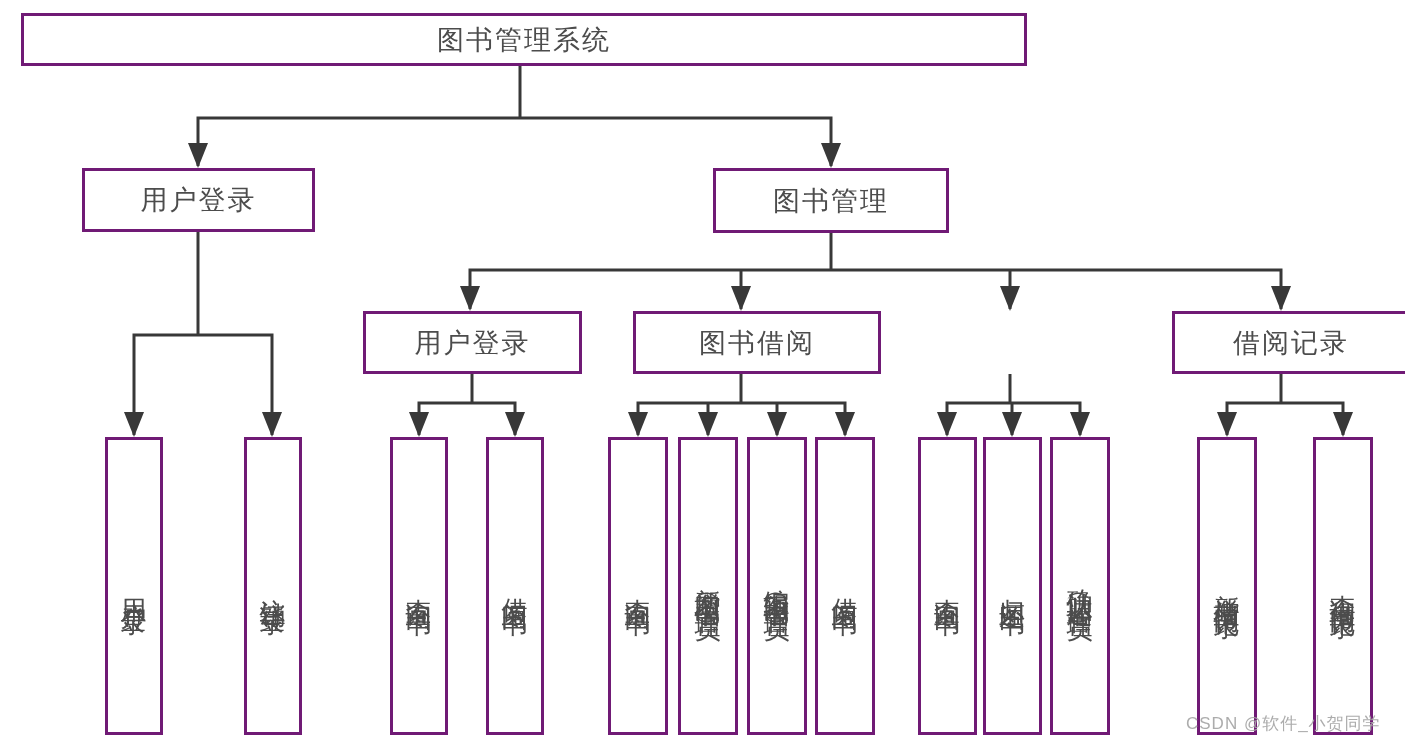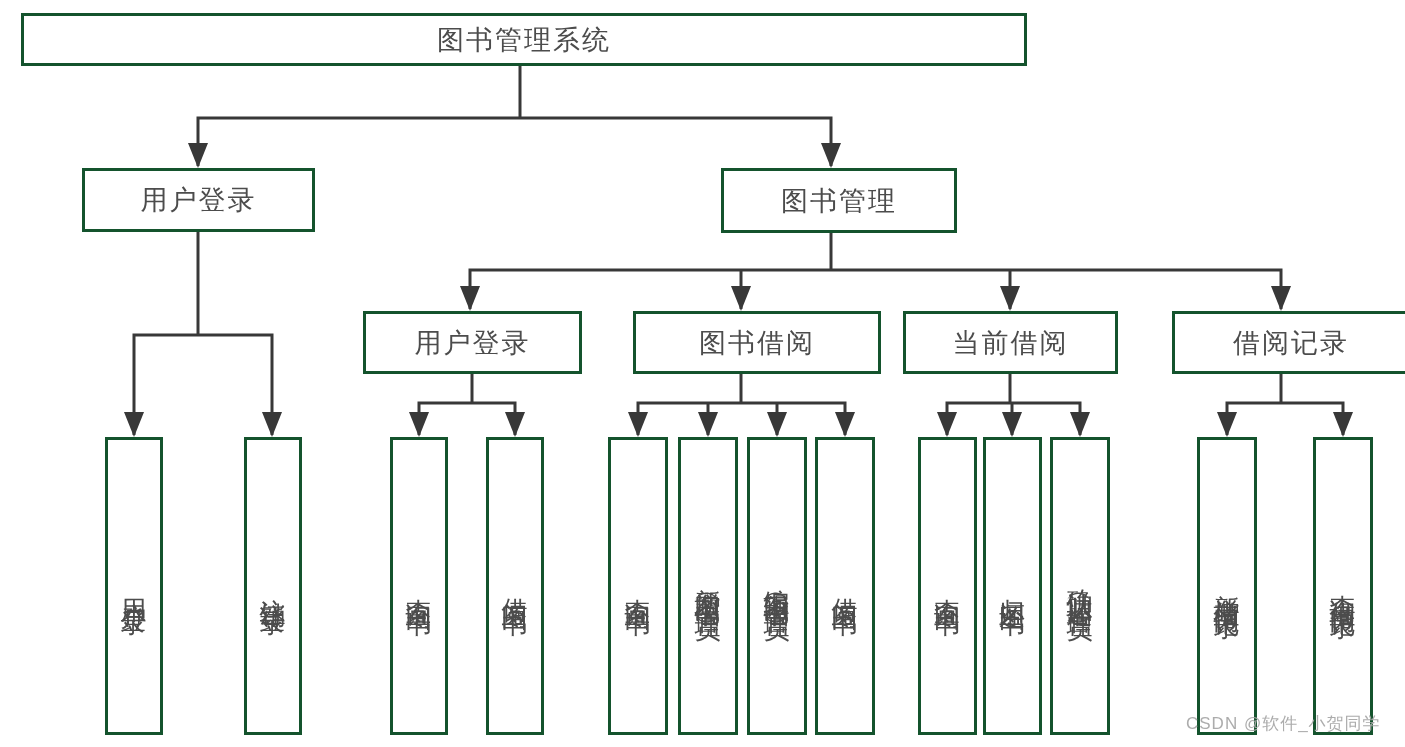--- a/index.html
+++ b/index.html
@@ -5,21 +5,21 @@
   html,body{margin:0;padding:0;background:#ffffff;}
   body{
     width:1405px;height:747px;position:relative;overflow:hidden;
     font-family:"Liberation Sans","DejaVu Sans",sans-serif;
     color:#4c4c4c;
   }
   .stage{position:absolute;left:0;top:0;width:1405px;height:747px;}
   svg.wires{position:absolute;left:0;top:0;width:1405px;height:747px;pointer-events:none;}
   .node{
     position:absolute;box-sizing:border-box;
-    border:3px solid #14532d;background:#ffffff;
+    border:3px solid #701a75;background:#ffffff;
     display:flex;align-items:center;justify-content:center;
     text-align:center;
   }
   .h-label{font-size:27px;letter-spacing:2px;white-space:nowrap;}
   .v-node{
     writing-mode:vertical-rl;
     font-size:26px;letter-spacing:4px;line-height:1;
     padding:6px 0;
   }
   .watermark{
@@ -86,25 +86,24 @@
       <polygon points="1002,412 1022,412 1012,437"></polygon>
       <polygon points="1070,412 1090,412 1080,437"></polygon>
       <polygon points="1217,412 1237,412 1227,437"></polygon>
       <polygon points="1333,412 1353,412 1343,437"></polygon>
     </g>
   </svg>
 
   <div class="node h-label" style="left:21px;top:13px;width:1006px;height:53px;">图书管理系统</div>
 
   <div class="node h-label" style="left:82px;top:168px;width:233px;height:64px;">用户登录</div>
-  <div class="node h-label" style="left:713px;top:168px;width:236px;height:65px;margin-left:8px;">图书管理</div>
+  <div class="node h-label" style="left:713px;top:168px;width:236px;height:65px;">图书管理</div>
 
   <div class="node h-label" style="left:363px;top:311px;width:219px;height:63px;">用户登录</div>
   <div class="node h-label" style="left:633px;top:311px;width:248px;height:63px;">图书借阅</div>
-  <div class="node h-label" style="left:903px;top:311px;width:215px;height:63px;">当前借阅</div>
   <div class="node h-label" style="left:1172px;top:311px;width:238px;height:63px;">借阅记录</div>
 
   <div class="node v-node" style="left:105px;top:437px;width:58px;height:298px;">用户登录</div>
   <div class="node v-node" style="left:244px;top:437px;width:58px;height:298px;">注销登录</div>
 
   <div class="node v-node" style="left:390px;top:437px;width:58px;height:298px;">查询图书</div>
   <div class="node v-node" style="left:486px;top:437px;width:58px;height:298px;">借阅图书</div>
 
   <div class="node v-node" style="left:608px;top:437px;width:60px;height:298px;">查询图书</div>
   <div class="node v-node" style="left:678px;top:437px;width:60px;height:298px;">新增图书（管理员）</div>

